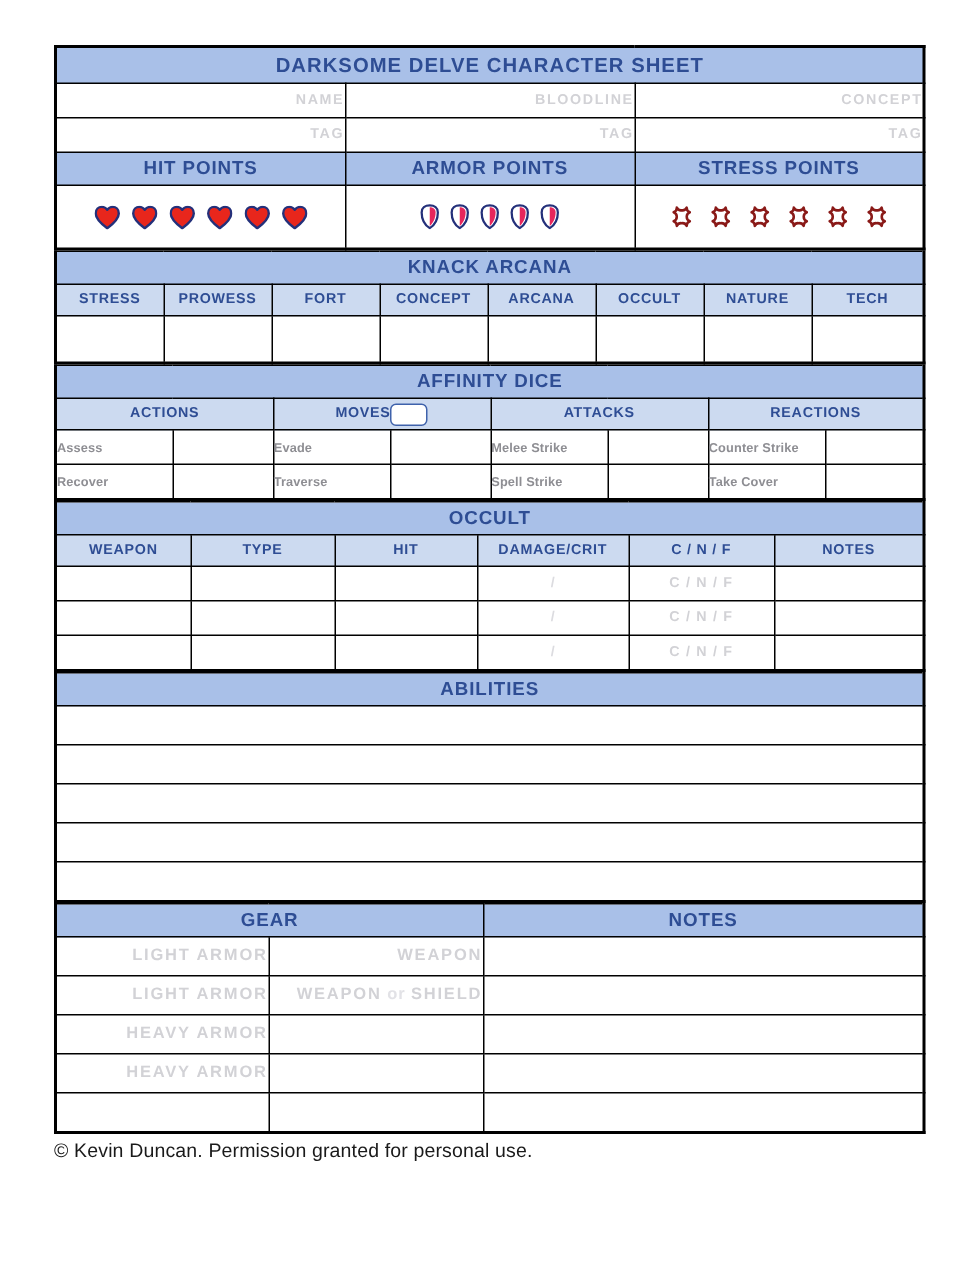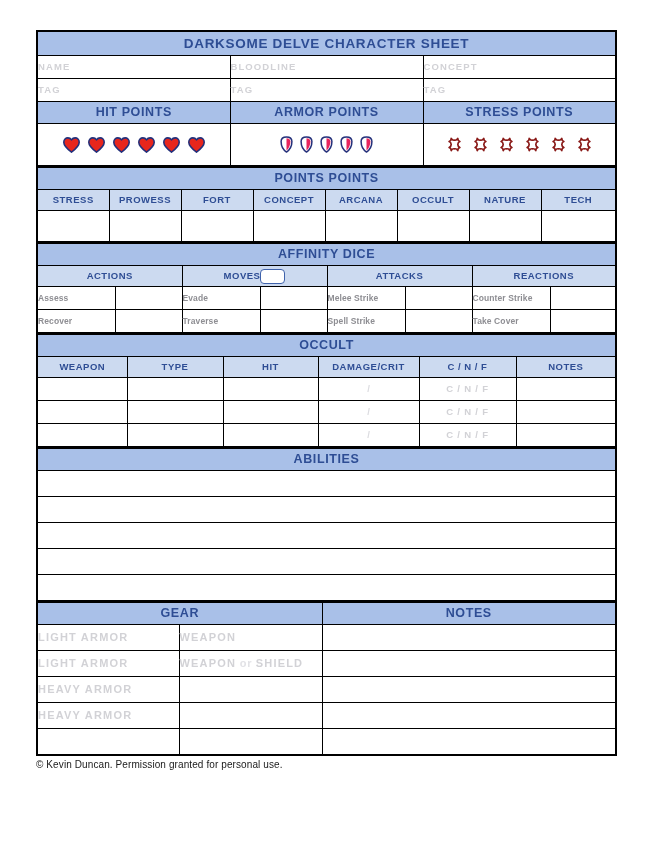--- a/index.html
+++ b/index.html
@@ -66,21 +66,21 @@
     height: 20px;
     line-height: 20px;
   }
 
   
   .ghost {
     color: #d2d2d6;
     font-size: 9.5px;
     font-weight: bold;
     letter-spacing: 1.1px;
-    text-align: left;
+    text-align: right;
     height: 22px;
     line-height: 22px;
   }
   .ghost-lg {
     font-size: 11px;
     letter-spacing: 1.2px;
     height: 23px;
     line-height: 23px;
   }
   .ghost-or {
@@ -149,21 +149,21 @@
     font-weight: bold;
     letter-spacing: 0.8px;
     text-align: center;
     height: 22px;
     line-height: 22px;
   }
 
   
   .footer {
     margin-top: 3px;
-    font-size: 10px;
+    font-size: 13px;
     color: #1a1a1a;
     letter-spacing: 0.1px;
     font-family: "Liberation Sans", sans-serif;
   }
 </style>
 </head>
 <body>
 
 <div class="page">
 
@@ -274,21 +274,21 @@
         <col style="width:72px">
         <col style="width:72px">
         <col style="width:72px">
       <col style="width:72px">
         <col style="width:72px">
         <col style="width:72px">
         <col style="width:75px">
     </colgroup>
     <tbody>
       <tr>
-        <td class="banner" colspan="8">POINTS POINTS</td>
+        <td class="banner" colspan="8">KNACK ARCANA</td>
       </tr>
       <tr>
         <td class="subhead">STRESS</td>
         <td class="subhead">PROWESS</td>
         <td class="subhead">FORT</td>
         <td class="subhead">CONCEPT</td>
         <td class="subhead">ARCANA</td>
         <td class="subhead">OCCULT</td>
         <td class="subhead">NATURE</td>
         <td class="subhead">TECH</td>

